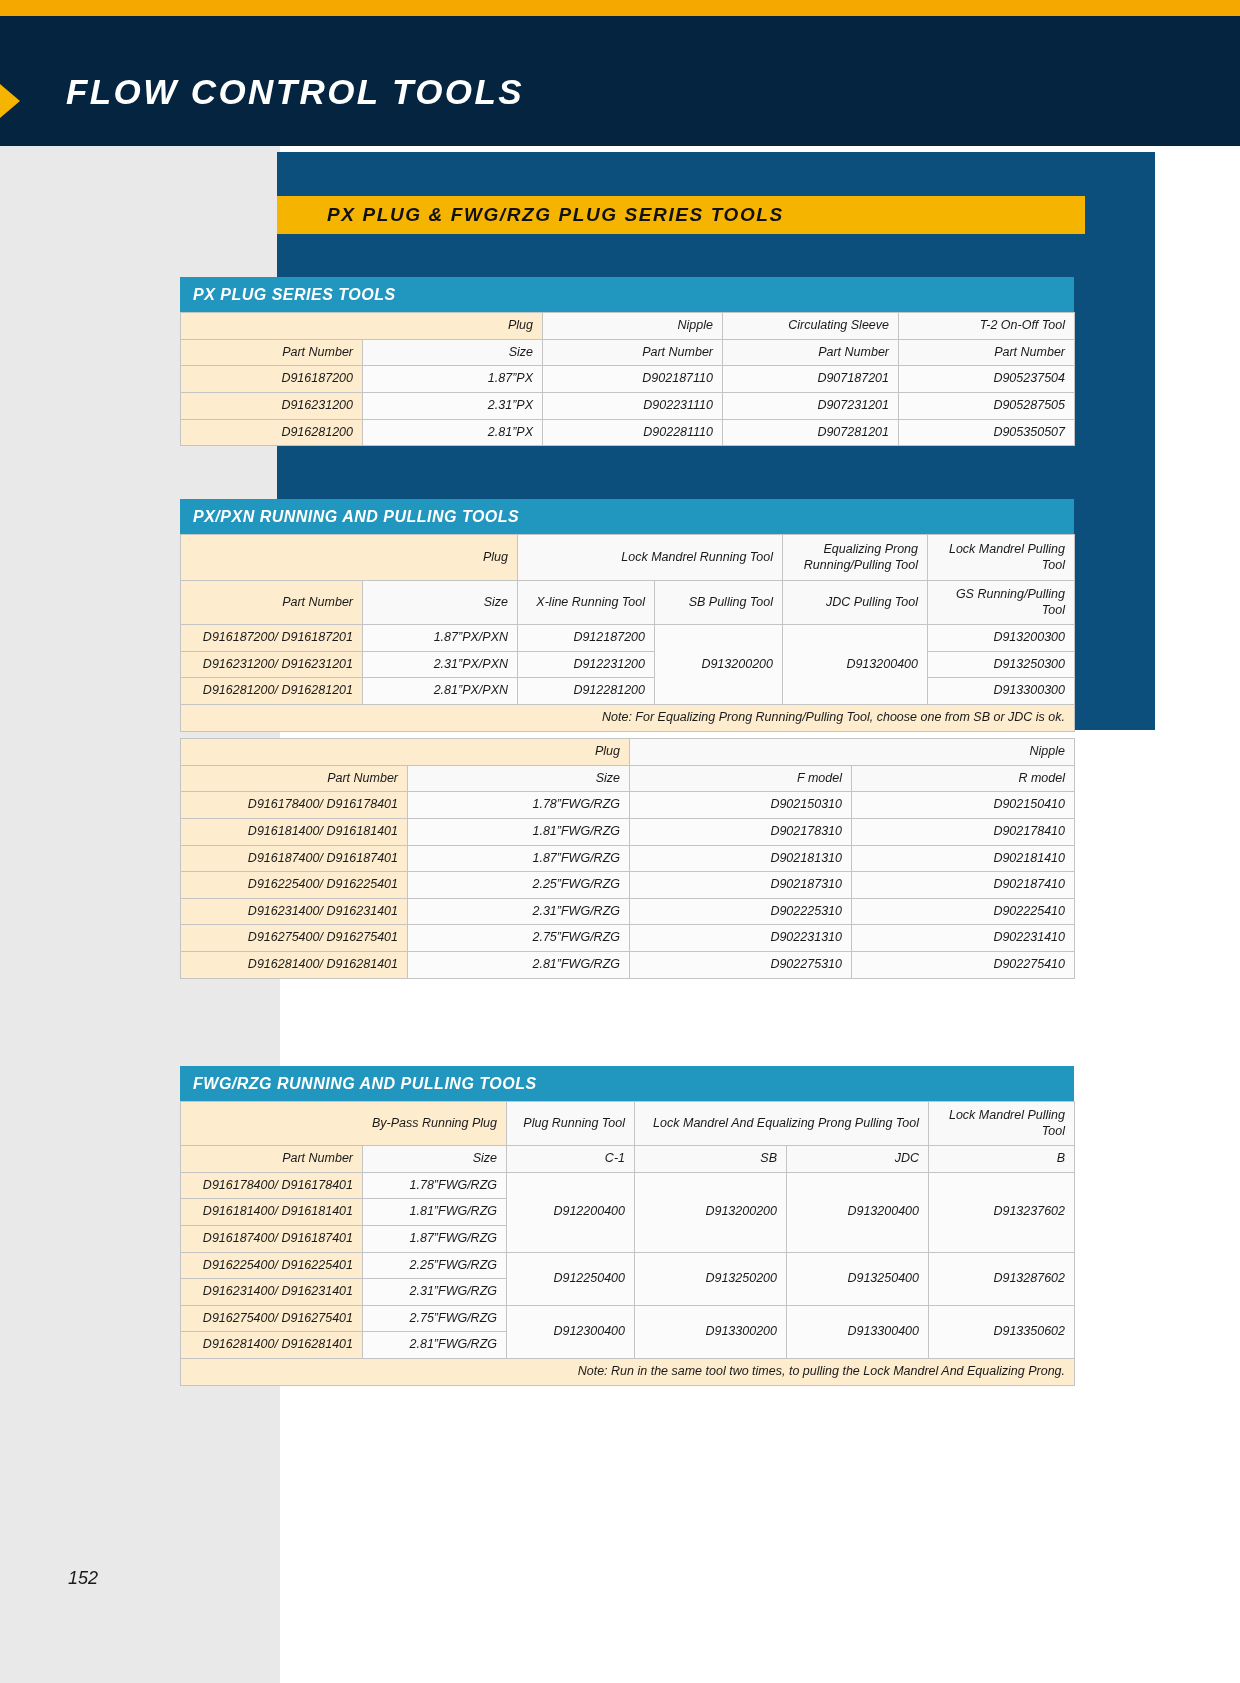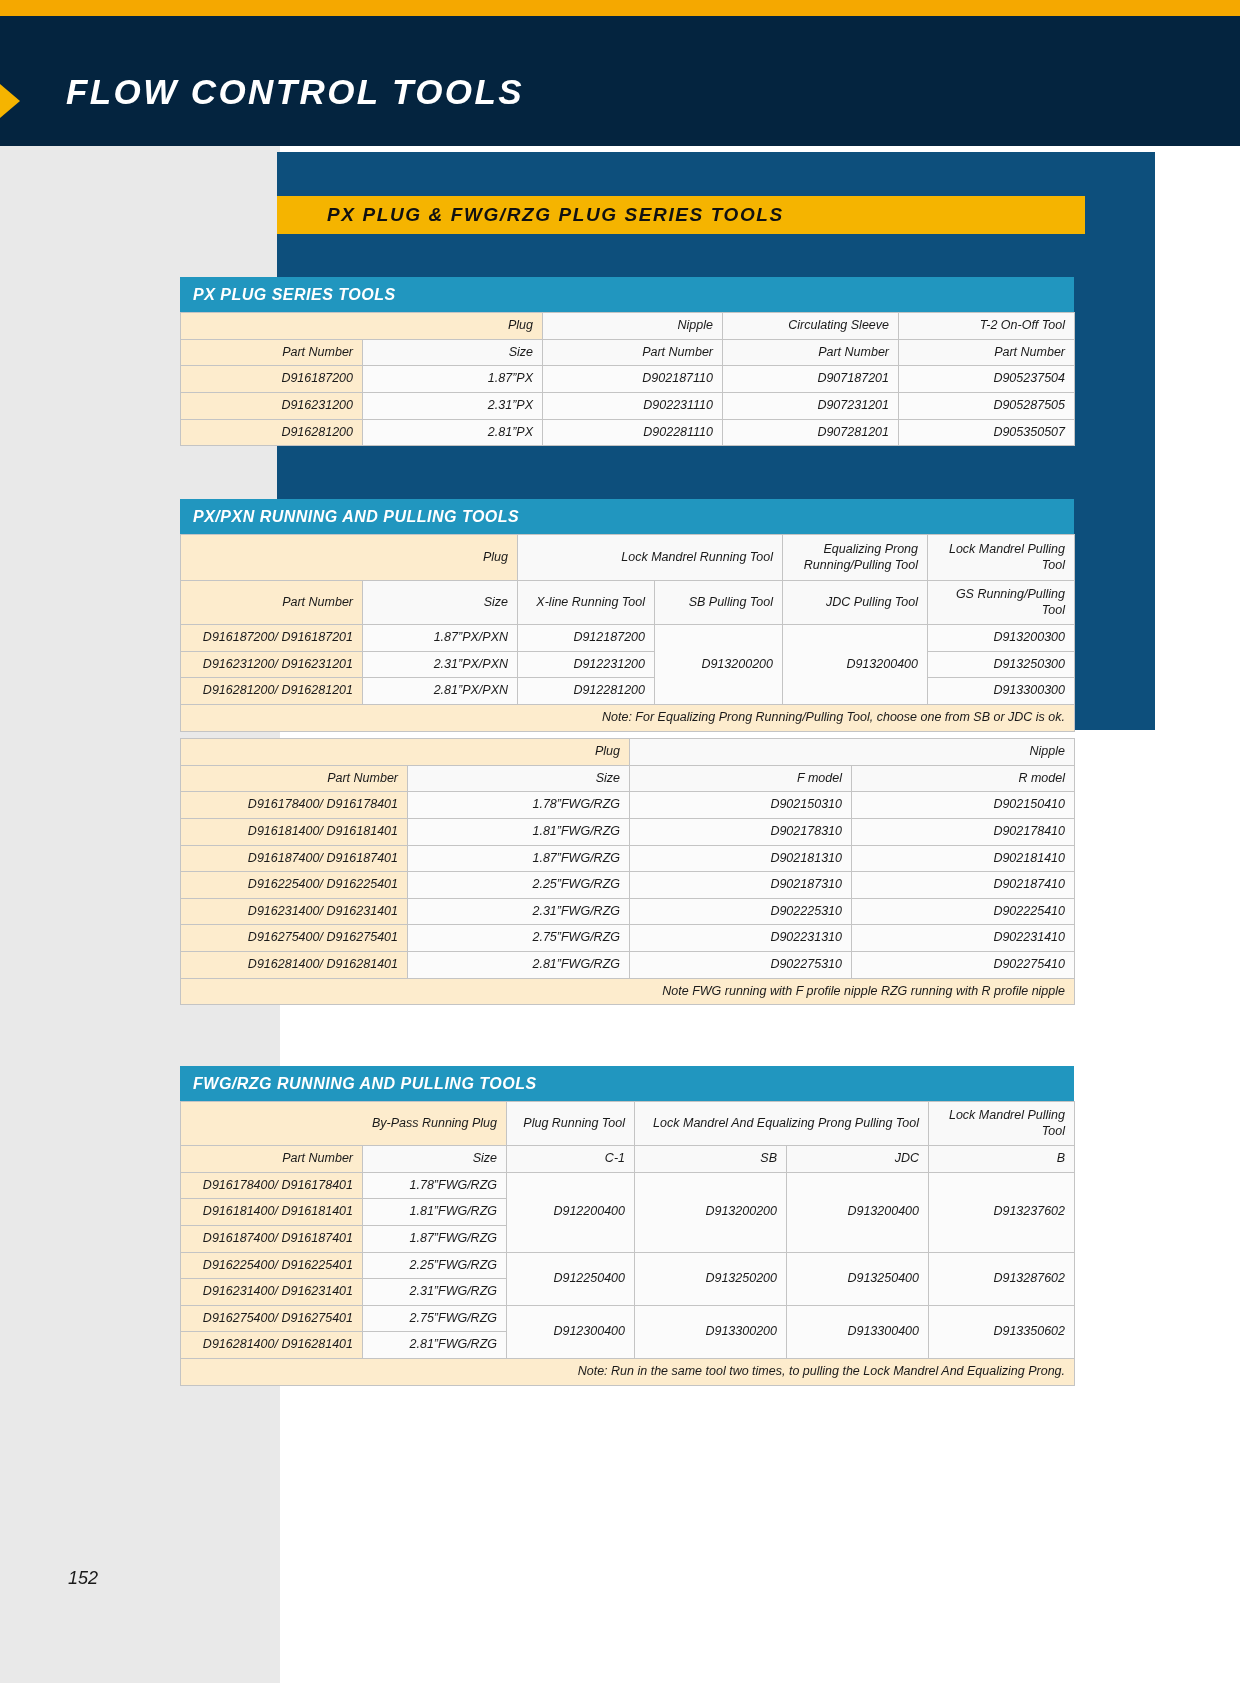--- a/index.html
+++ b/index.html
@@ -272,23 +272,20 @@
           <td>2.75”FWG/RZG</td>
           <td>D902231310</td>
           <td>D902231410</td>
         </tr>
         <tr>
           <td class="plug">D916281400/ D916281401</td>
           <td>2.81”FWG/RZG</td>
           <td>D902275310</td>
           <td>D902275410</td>
         </tr>
-        <tr>
-          <td class="note" colspan="4">Note FWG running with F profile nipple RZG running with R profile nipple</td>
-        </tr>
       </tbody>
     </table>
   </div>
 
   <div class="tbl-block" style="top:1066px;">
     <div class="tbl-title">FWG/RZG RUNNING AND PULLING TOOLS</div>
     <table class="grid">
       <colgroup>
           <col style="width:182px">
           <col style="width:144px">

